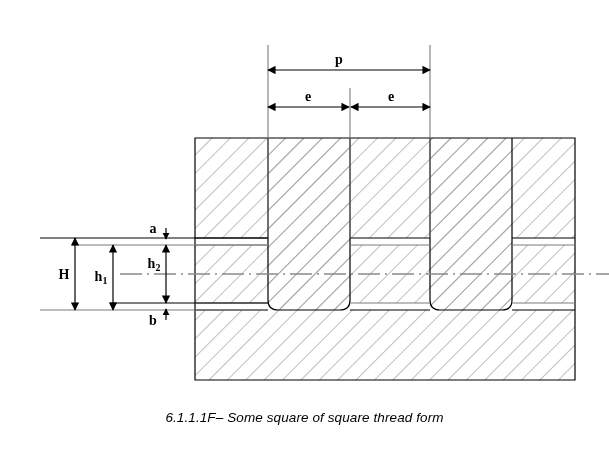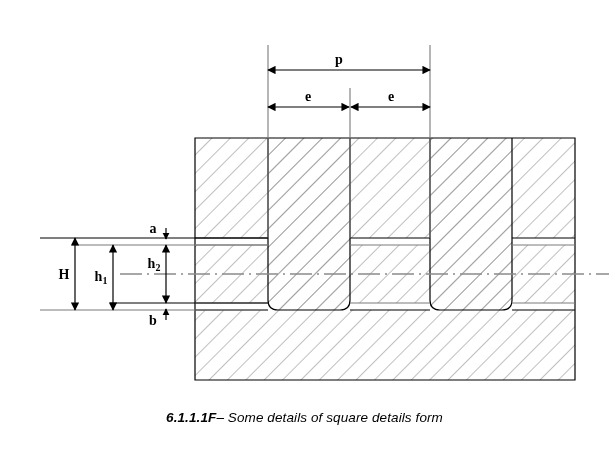--- a/index.html
+++ b/index.html
@@ -42,21 +42,21 @@
     top: 410px;
     width: 609px;
     text-align: center;
     font-family: "Liberation Sans", sans-serif;
     font-style: italic;
     font-size: 13.5px;
     color: #000000;
     letter-spacing: 0.1px;
   }
   .caption .fignum {
-    font-weight: bold;
+    font-weight: normal;
   }
 </style>
 </head>
 <body>
 
 <div id="figure-root">
 
   <svg id="thread-drawing" width="609" height="453" viewBox="0 0 609 453">
 
     <defs>
@@ -189,16 +189,16 @@
     </g>
 
     <g>
       <line x1="166" y1="320" x2="166" y2="309" stroke="#000000" stroke-width="1.2" marker-end="url(#arrowSmall)"></line>
       <text class="dim-label" x="153" y="325" text-anchor="middle">b</text>
     </g>
 
   </svg>
 
   <div class="caption">
-    <span class="fignum">6.1.1.1F</span><span>–</span> <span>Some details of square details form</span>
+    <span class="fignum">6.1.1.1F</span><span>–</span> <span>Some square of square thread form</span>
   </div>
 
 </div>
 
 </body></html>

